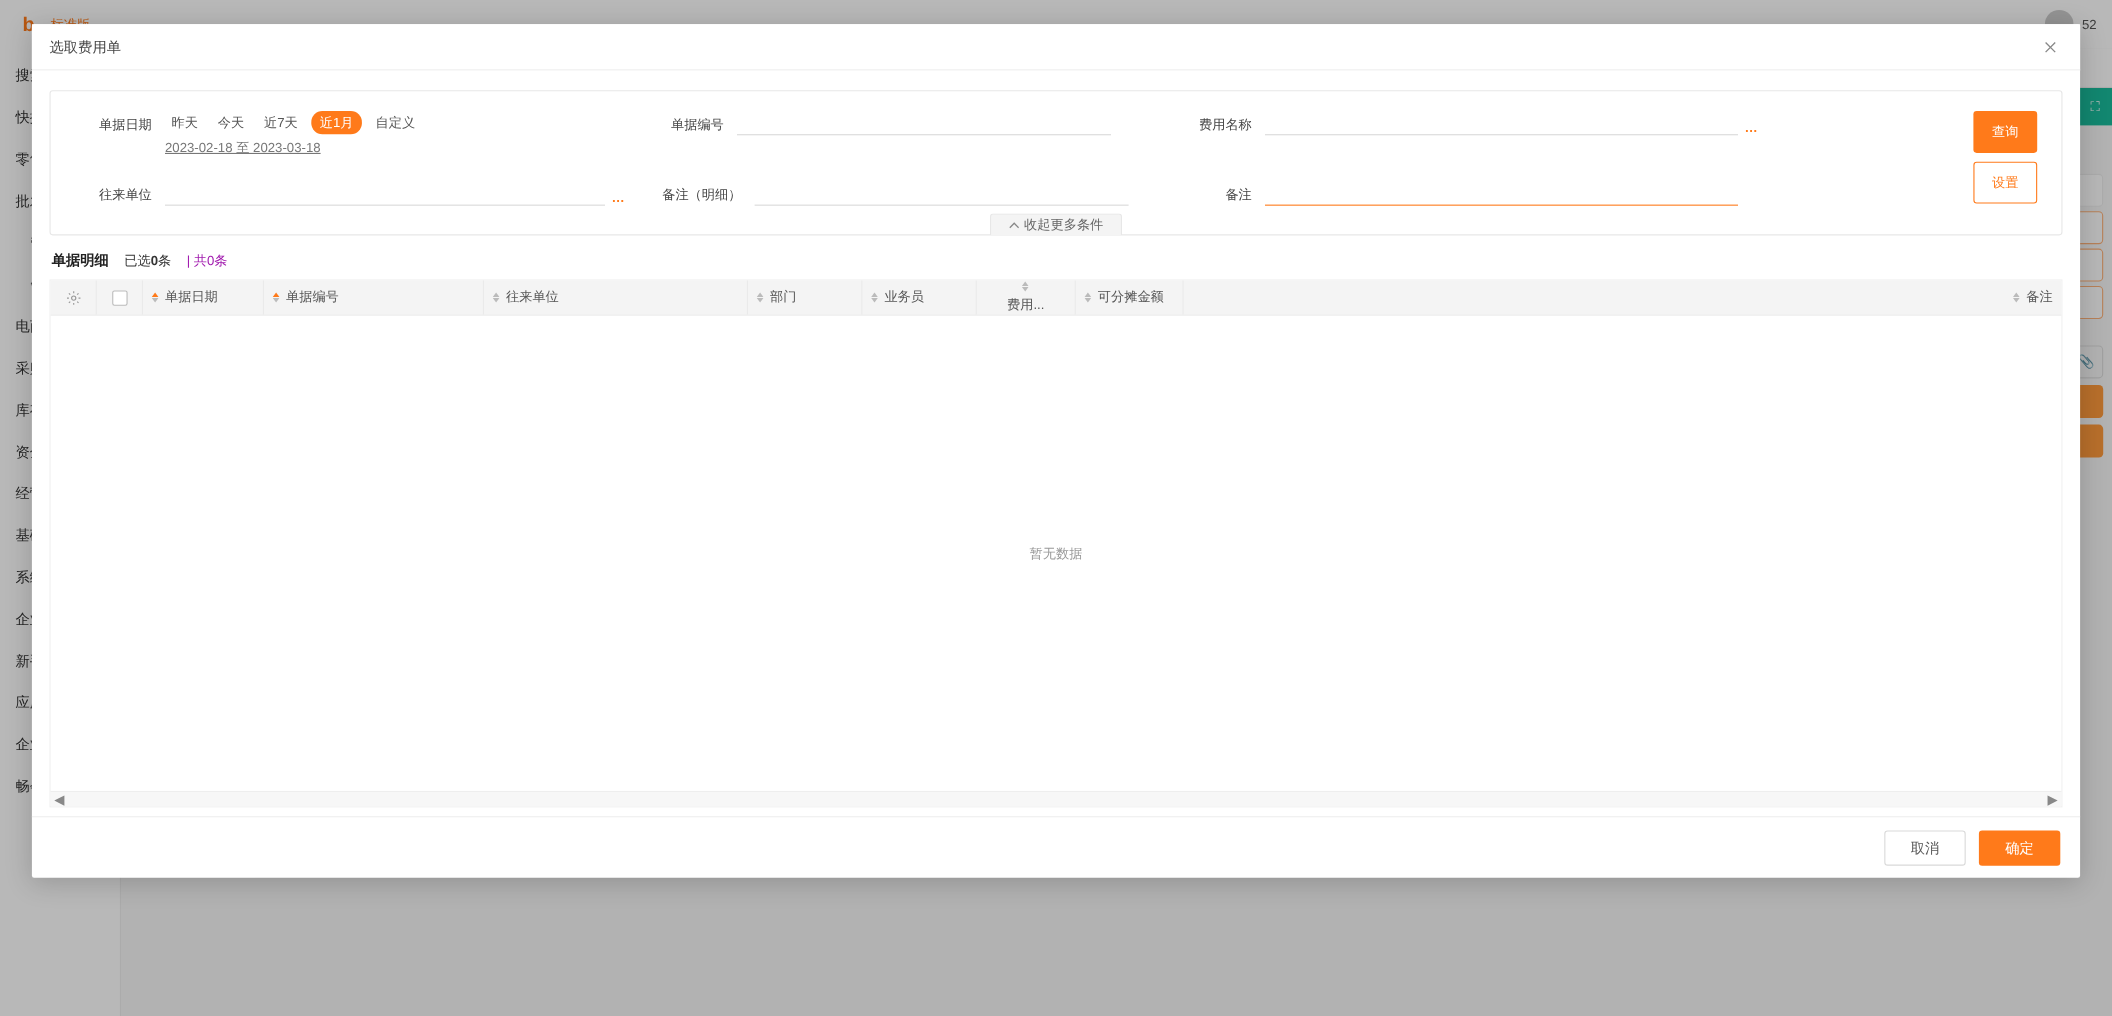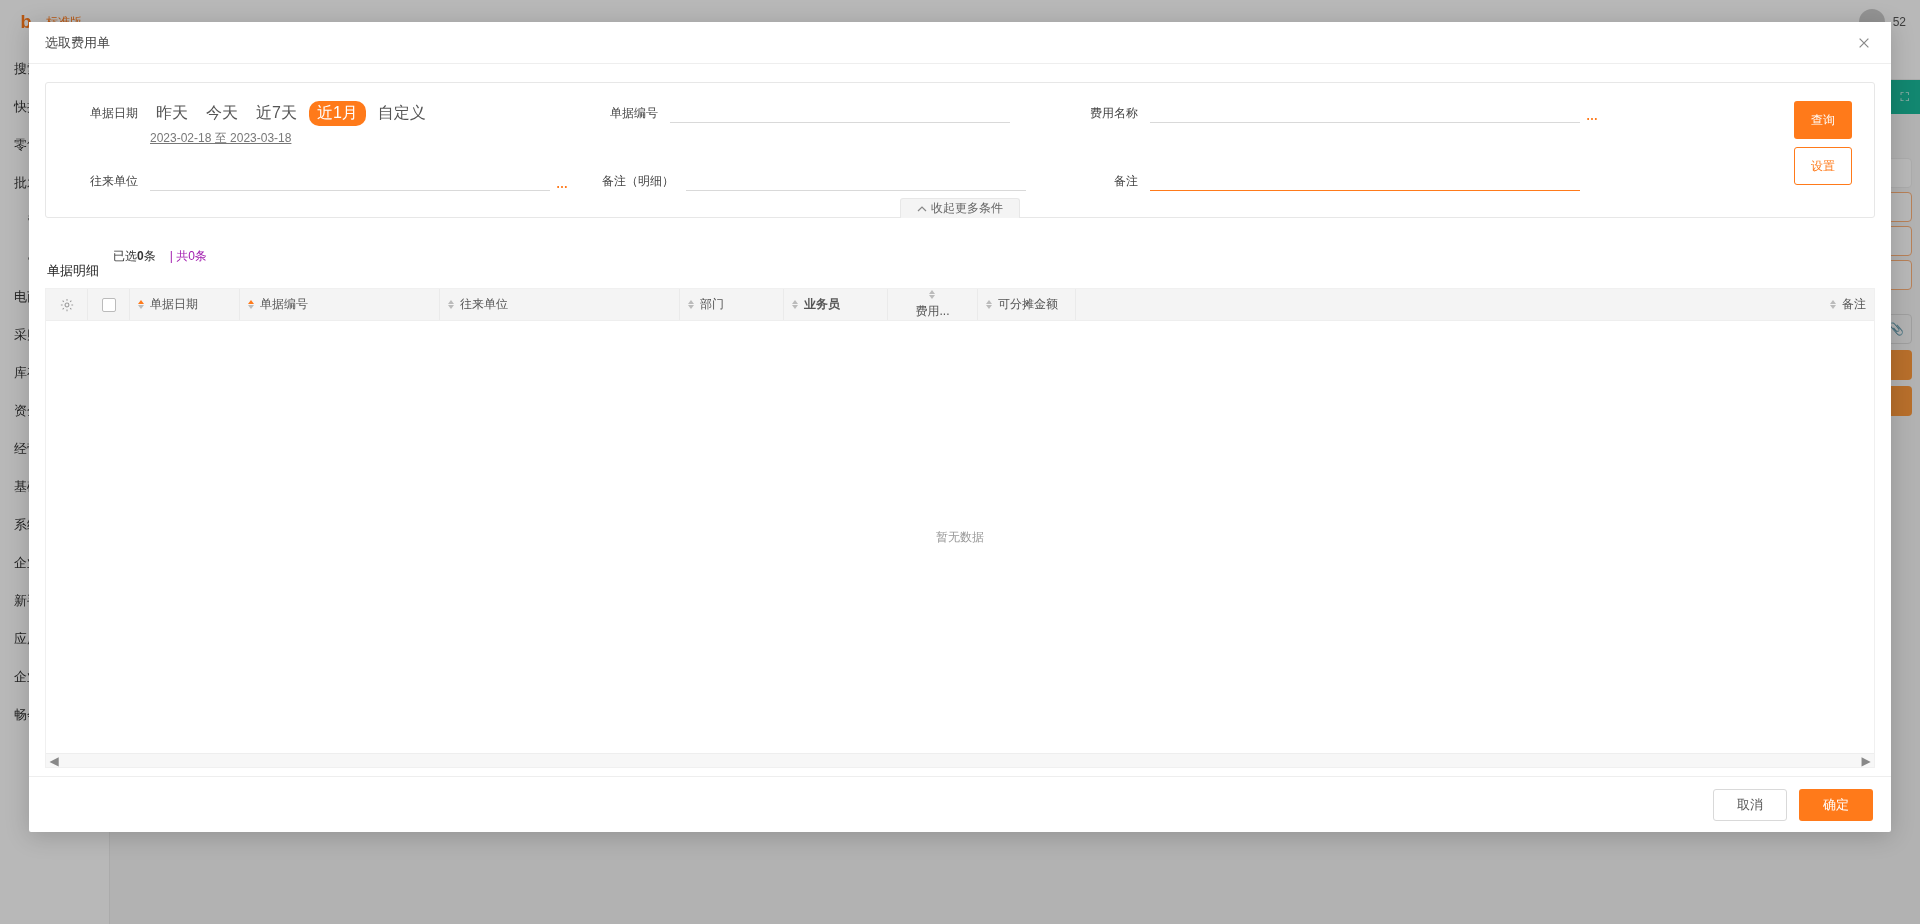--- a/index.html
+++ b/index.html
@@ -90,21 +90,21 @@
   grid-template-columns: 520px 480px 1fr 90px;
   row-gap: 22px;
 }
 .sp-field { display: flex; align-items: flex-start; }
 .sp-label { width: 70px; color: #444; padding-top: 4px; flex-shrink: 0; text-align: right; margin-right: 12px;}
 .sp-label.wlabel { width: 70px; }
 .sp-val { flex: 1; }
 
 .date-tags { display: flex; align-items: center; gap: 6px; }
 .date-tag {
-  padding: 2px 6px; border-radius: 2px; color:#555; cursor:pointer; font-size:16px;
+  padding: 2px 6px; border-radius: 2px; color:#555; cursor:pointer; font-size:12px;
 }
 .date-tag.active {
   background: #ff7a1a; color:#fff; border-radius: 10px; padding:2px 8px;
 }
 .date-range { color:#777; margin-top:4px;text-decoration:underline; }
 
 .underline-input {
   border: none; border-bottom: 1px solid #d9d9d9;
   width: 340px; height: 22px; outline: none; font-size:12px;
   background: transparent;
@@ -129,21 +129,21 @@
   position: absolute; left:50%; bottom:-1px; transform: translateX(-50%);
   width: 120px; height: 20px; background:#f4f4f4; border:1px solid #e7e7e7;
   border-bottom: none; border-radius: 3px 3px 0 0;
   display:flex; align-items:center; justify-content:center; gap:4px;
   color:#666; cursor:pointer;
 }
 .collapse-tab svg{ width:10px;height:10px; }
 
 
 .detail-head { display:flex; align-items:center; gap:14px; margin: 14px 2px 8px 2px;}
-.detail-head .tab { font-size:13px; color:#222; font-weight:400;margin-top:30px;}
+.detail-head .tab { font-size:13px; color:#222; font-weight:700;}
 .detail-head .sel { color:#333; }
 .detail-head .sel b{ font-weight:600;}
 .detail-head .total { color:#a21caf;text-align:center; }
 
 
 .tbl-wrap {
   border:1px solid #f0f0f0;
   flex:1;
   display:flex; flex-direction:column;
   min-height: 480px;
@@ -199,21 +199,21 @@
 .fbtn.cancel{ border:1px solid #d9d9d9; color:#555; background:#fff;}
 .fbtn.ok{ background:#ff7a1a; color:#fff;}
 
 
 .c-gear{ width:42px;}
 .c-chk{ width:42px;}
 .c-date{ width:110px;}
 .c-no { width:200px;}
 .c-unit{ width:240px;}
 .c-dept{ width:104px;}
-.c-op { width:104px;font-weight:bold;}
+.c-op { width:104px;}
 .c-fee{ width:90px;flex-direction:column;}
 .c-amt{ width:98px;font-family:Liberation Mono, monospace;}
 .c-remark{ flex:1;}
 
 </style>
 </head>
 <body>
 
 <div class="bg-app">
   <div class="bg-header">

